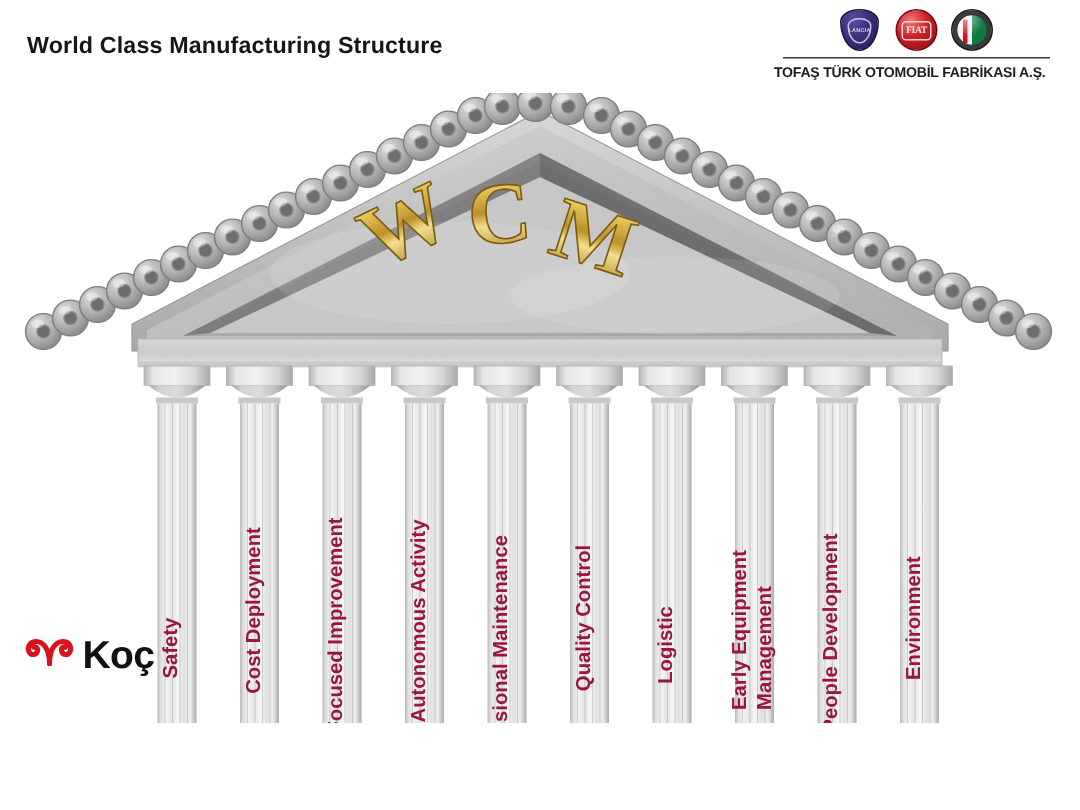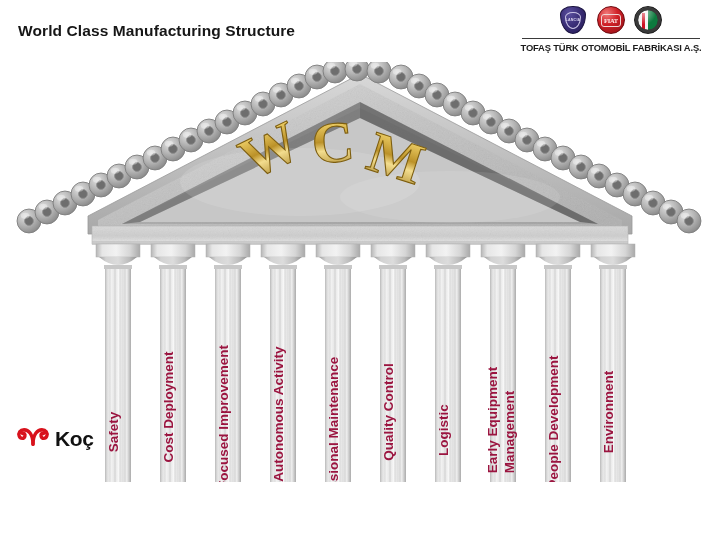--- a/index.html
+++ b/index.html
@@ -30,21 +30,21 @@
     letter-spacing: 0.1px;
     white-space: nowrap;
   }
 
   
   #tofas-block {
     position: absolute;
     right: 14px;
     top: 5px;
     width: 190px;
-    text-align: center;
+    text-align: left;
   }
   #brand-row {
     display: flex;
     justify-content: center;
     align-items: center;
     gap: 9px;
     height: 30px;
   }
   .brand-logo { width: 28px; height: 28px; position: relative; }
 
@@ -124,21 +124,21 @@
   #koc-block {
     position: absolute;
     left: 16px;
     bottom: 8px;
     display: flex;
     align-items: center;
     gap: 5px;
   }
   #koc-mark { width: 34px; height: 22px; }
   #koc-word {
-    font-size: 21px;
+    font-size: 26px;
     font-weight: bold;
     color: #111111;
     letter-spacing: -0.4px;
     line-height: 1;
     position: relative;
     top: 1px;
   }
 </style>
 </head>
 <body>

